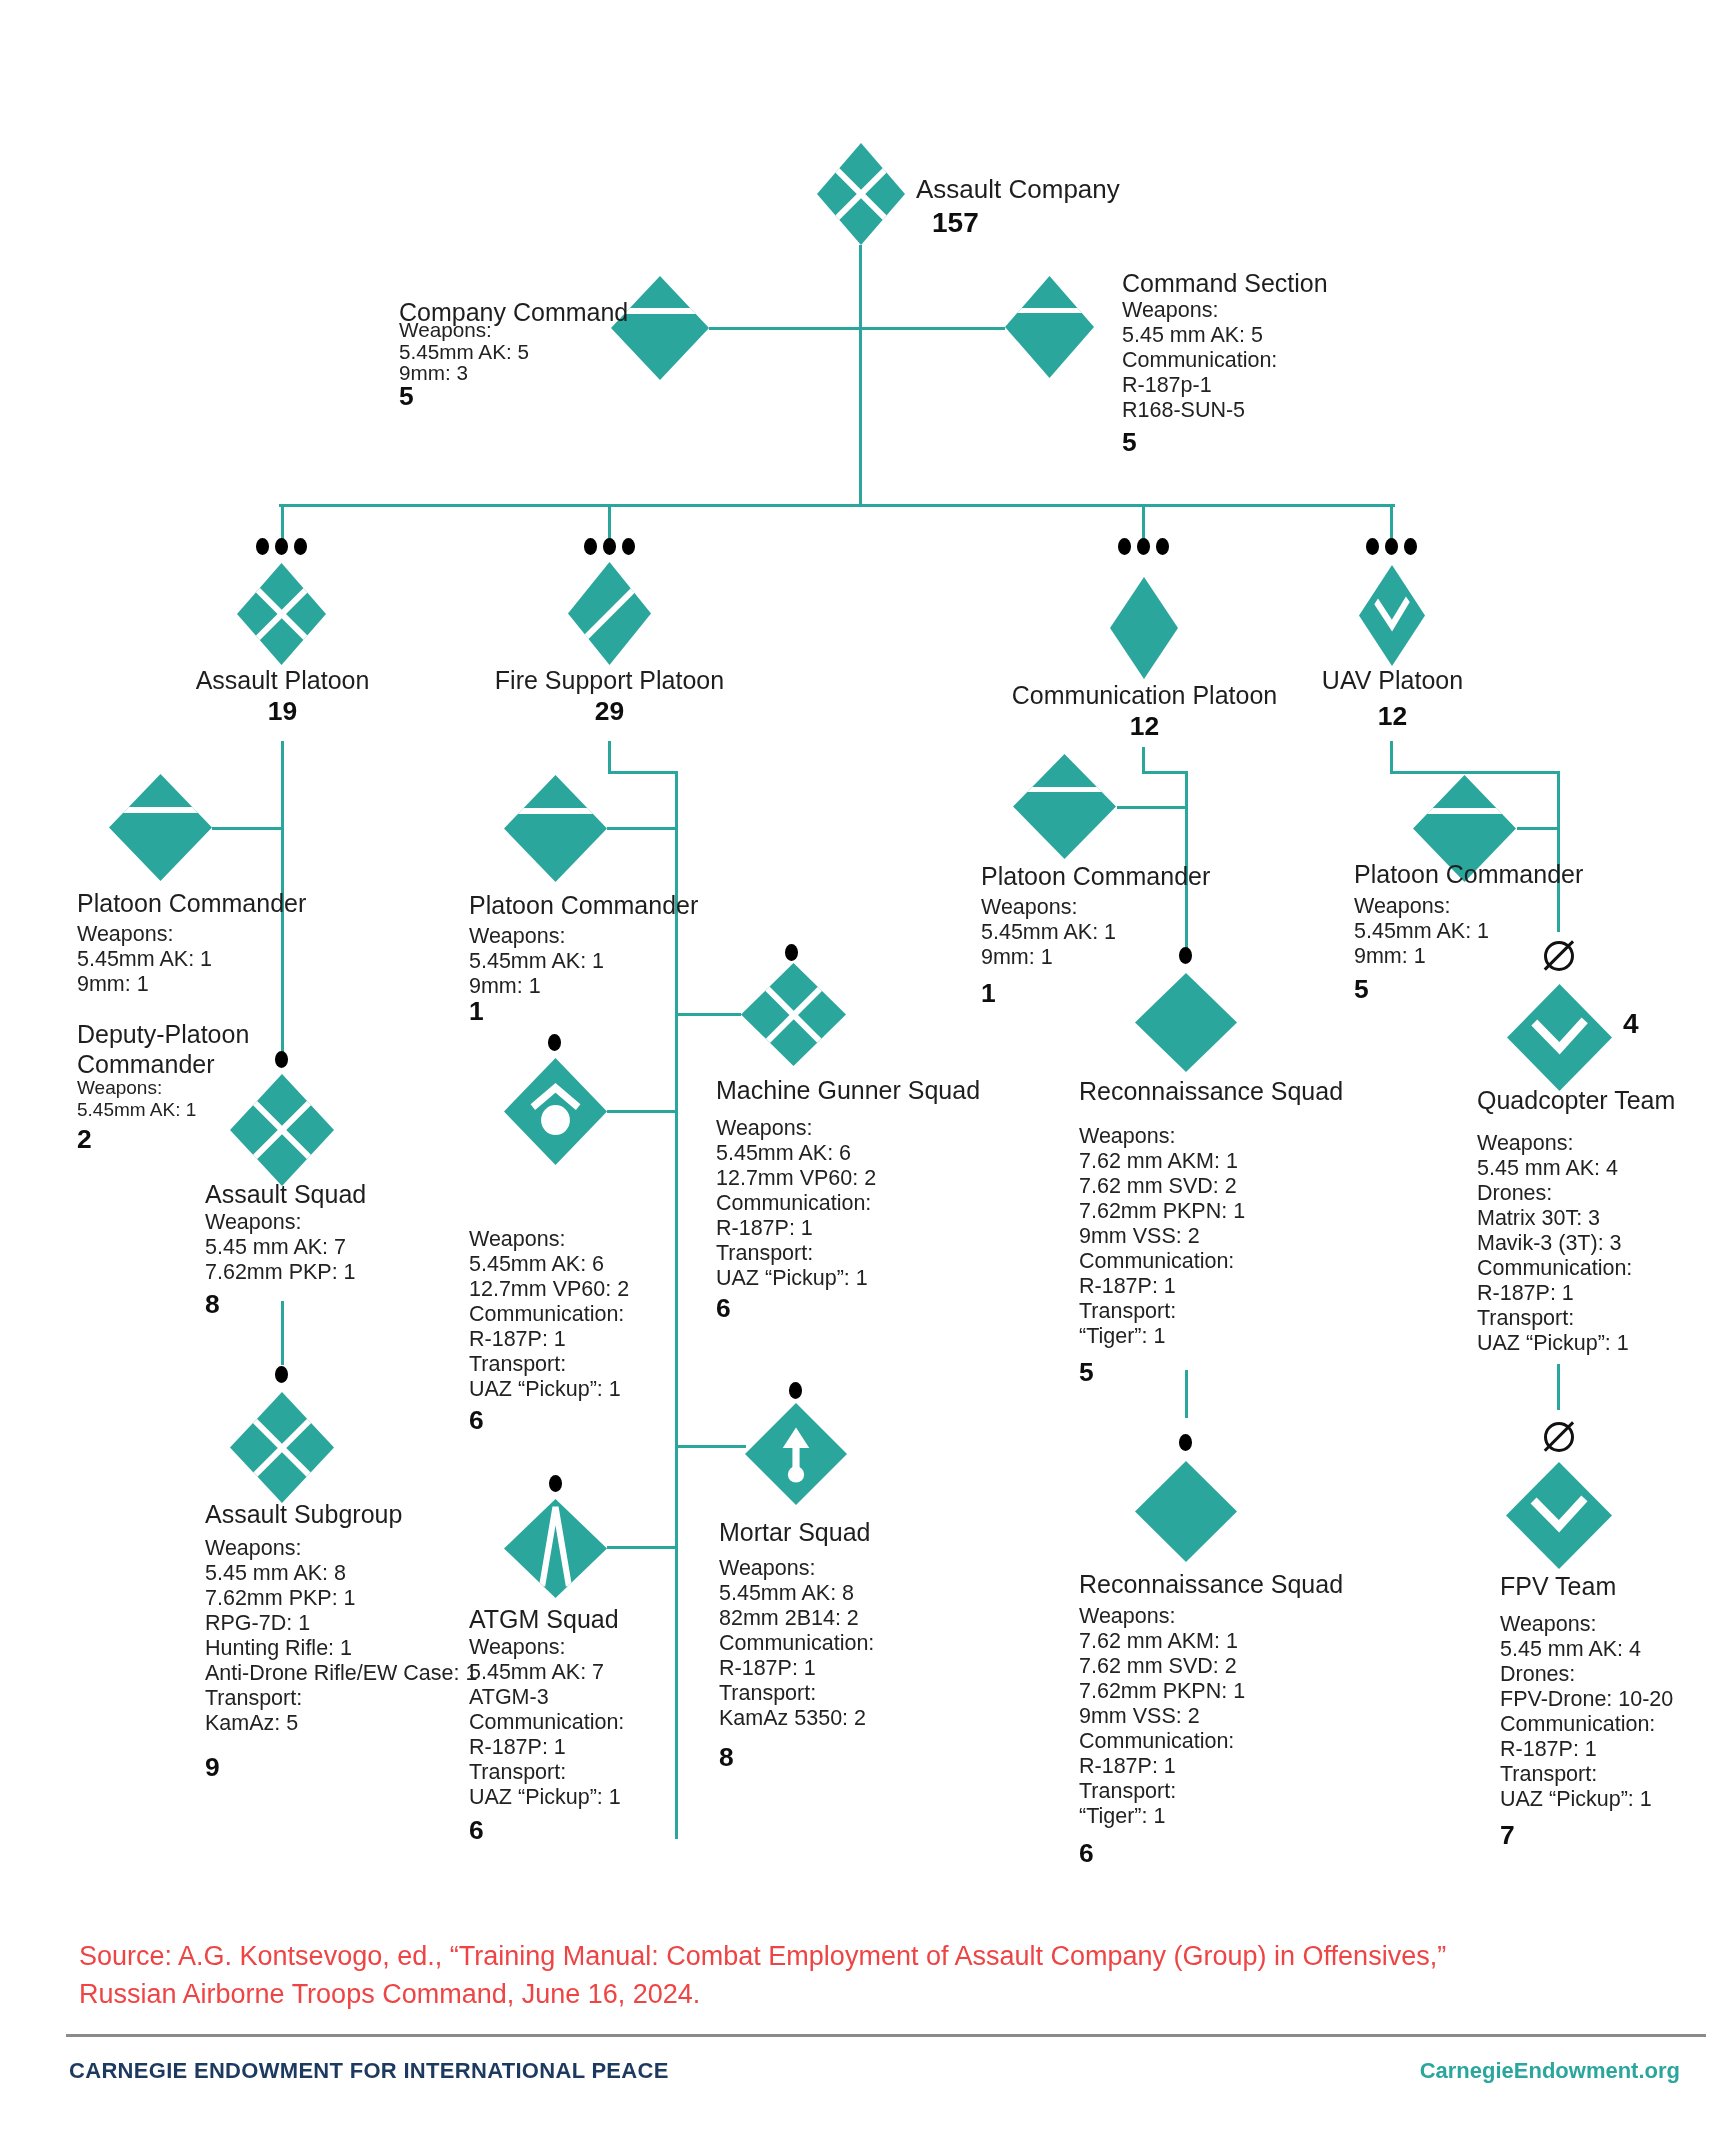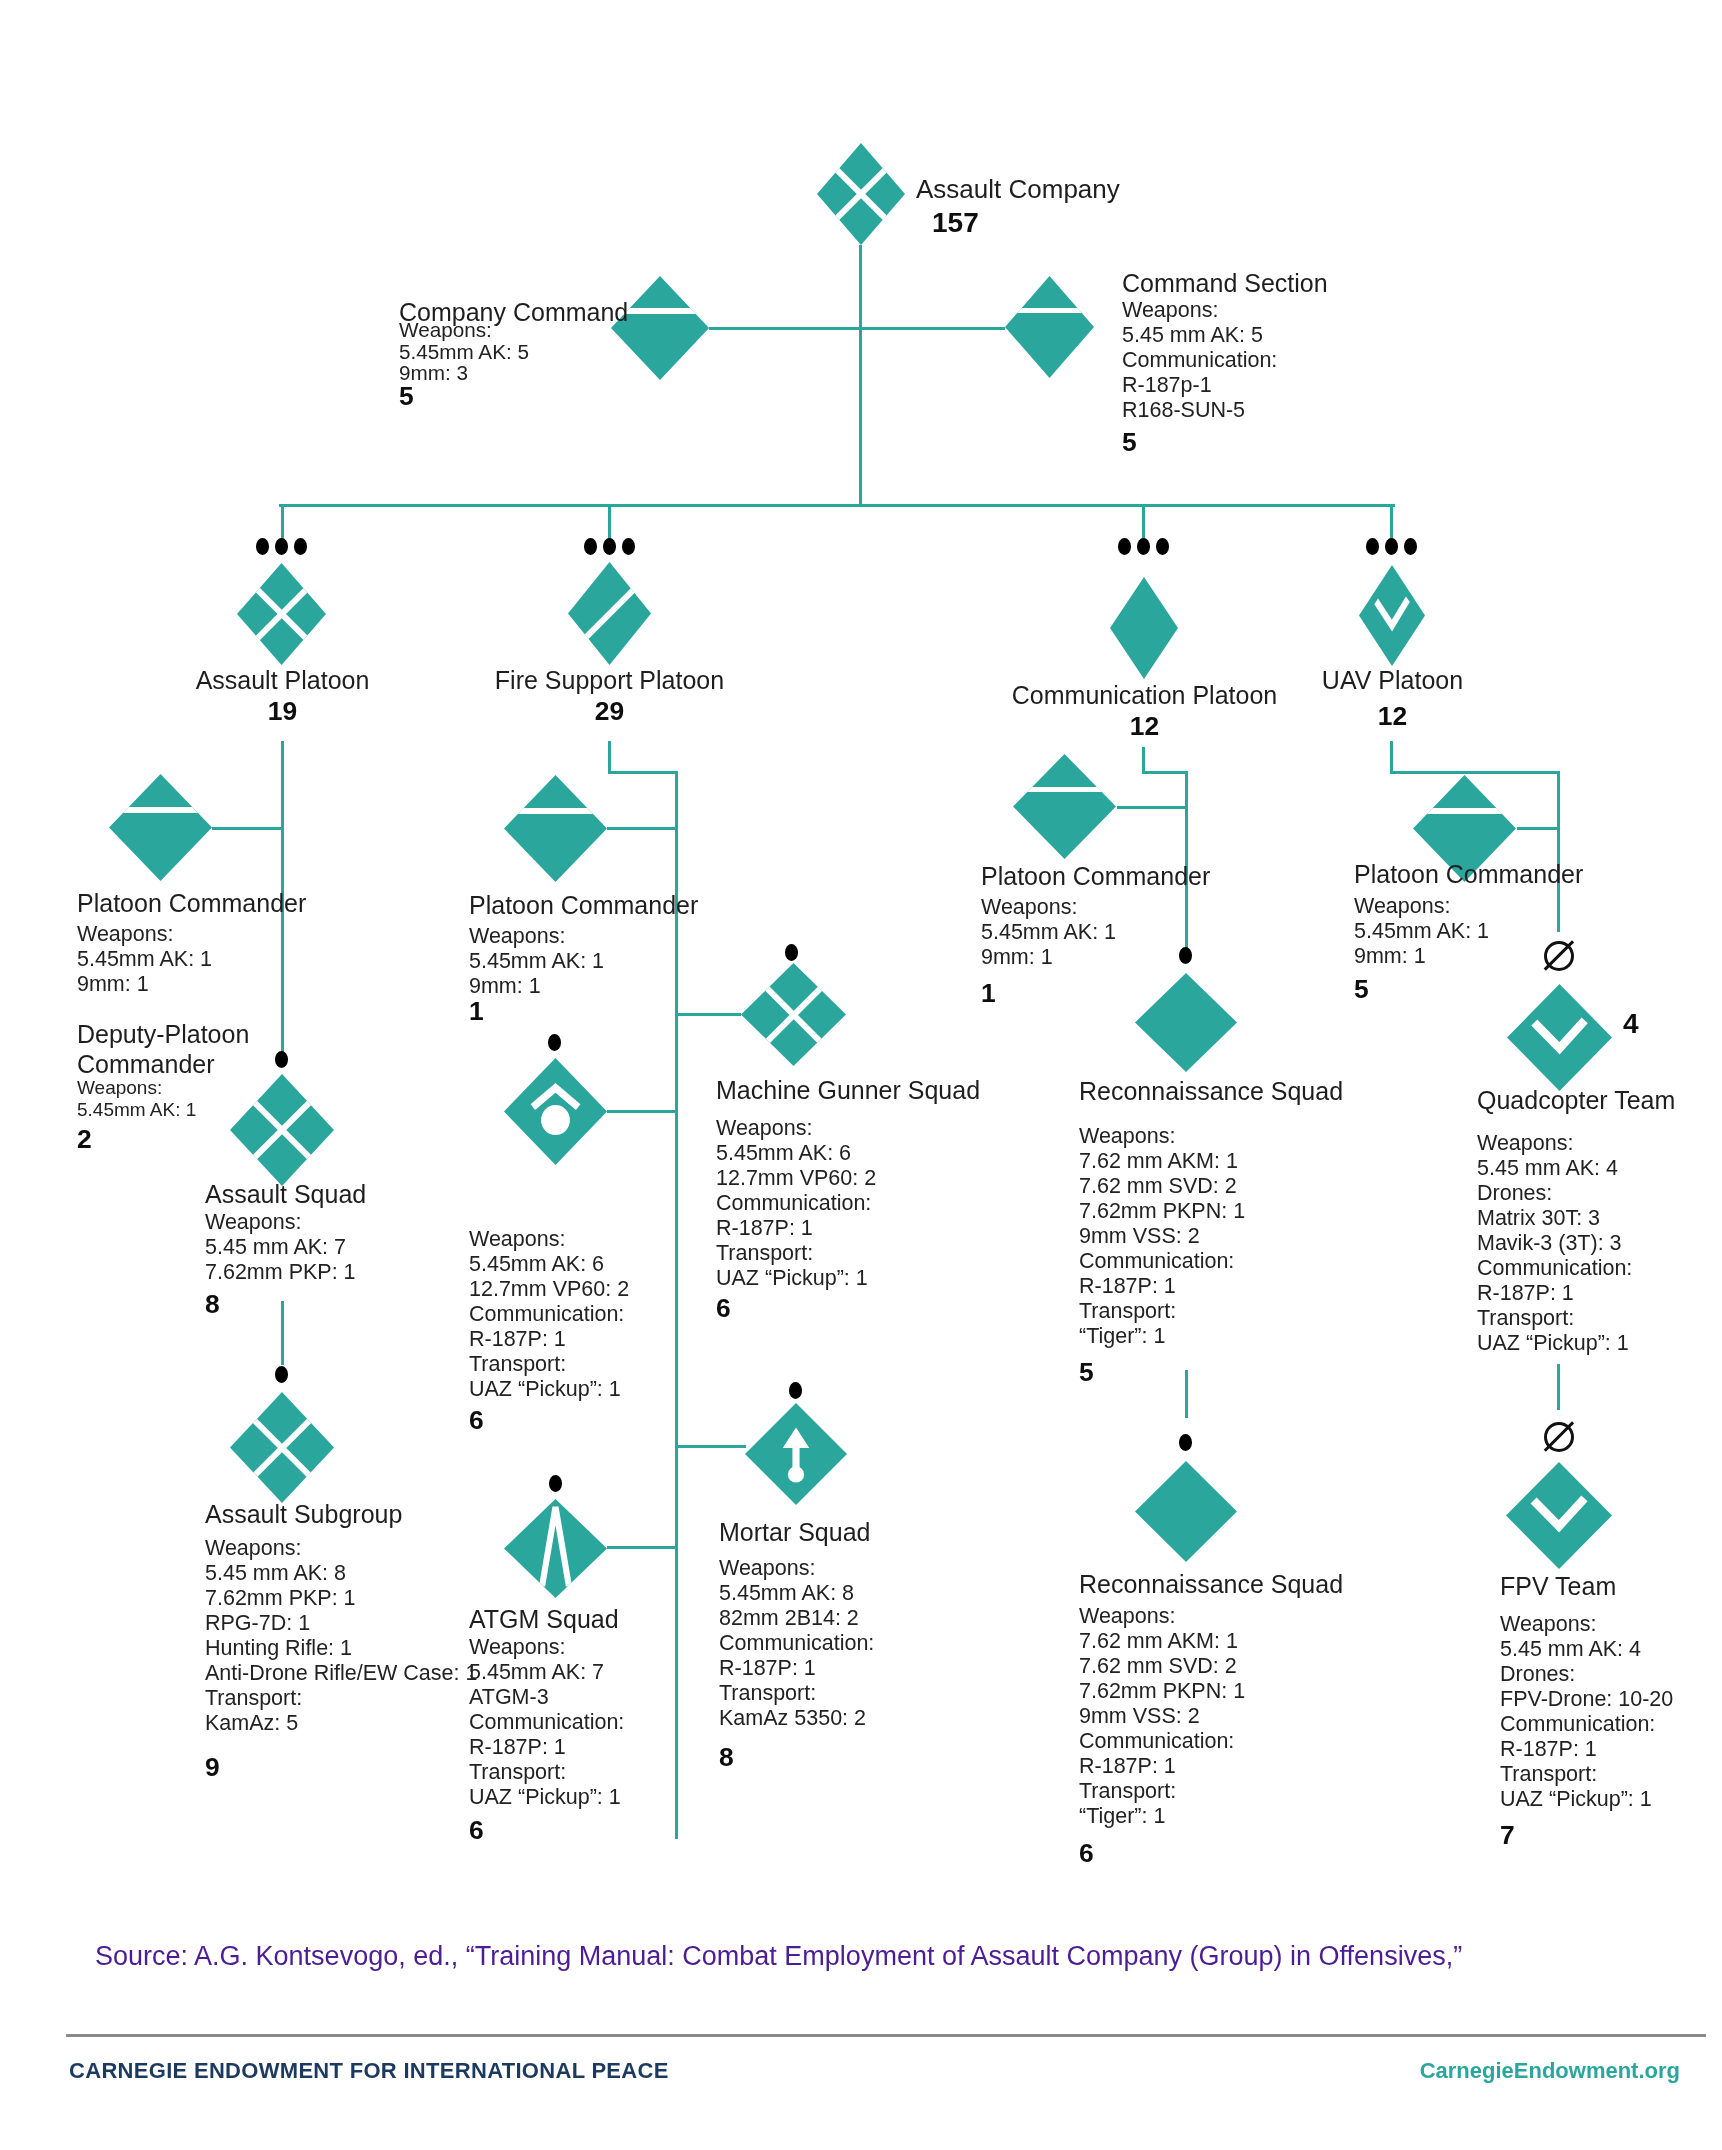--- a/index.html
+++ b/index.html
@@ -24,21 +24,21 @@
   .noicon::after{content:"";position:absolute;left:-8.3px;top:calc(50% - 1.7px);width:40px;height:3.3px;
           background:#111;transform:rotate(-45deg);}
   .lbl{position:absolute;font-size:25px;color:#1e1e1e;white-space:nowrap;}
   .lblw{position:absolute;font-size:25px;color:#1e1e1e;line-height:30px;}
   .lblc{position:absolute;font-size:25px;color:#1e1e1e;width:331px;text-align:center;}
   .det{position:absolute;font-size:21.5px;line-height:25px;color:#222;white-space:nowrap;}
   .det-sm{position:absolute;font-size:19px;line-height:21.5px;color:#222;white-space:nowrap;}
   .det-tight{line-height:21.5px;font-size:20.7px;}
   .cnt{position:absolute;font-size:26.4px;font-weight:700;color:#0e0e0e;}
   .cntc{position:absolute;font-size:26.4px;font-weight:700;color:#0e0e0e;width:331px;text-align:center;}
-  .src{position:absolute;left:79px;top:1937px;font-size:27px;line-height:38px;color:#4c1d95;margin-left:16px;}
+  .src{position:absolute;left:79px;top:1937px;font-size:27px;line-height:38px;color:#ef4444;}
   .divider{position:absolute;left:66px;top:2034px;width:1640px;height:2.5px;background:#8a8a8a;}
   .foot-l{position:absolute;left:69px;top:2058px;font-size:22px;font-weight:700;
           letter-spacing:0.3px;color:#1C3A5F;}
   .foot-r{position:absolute;right:43px;top:2058px;font-size:22px;font-weight:700;color:#2AA69D;}
 </style>
 </head>
 <body>
 
 <div class="page">
 
@@ -418,19 +418,20 @@
       <div>FPV-Drone: 10-20</div>
       <div>Communication:</div>
       <div>R-187P: 1</div>
       <div>Transport:</div>
       <div>UAZ “Pickup”: 1</div>
     </div>
   <div class="cnt" style="left:1500px;top:1820px;">7</div>
 
   <div class="src">
     <div>Source: A.G. Kontsevogo, ed., “Training Manual: Combat Employment of Assault Company (Group) in Offensives,”</div>
+    <div>Russian Airborne Troops Command, June 16, 2024.</div>
   </div>
   <div class="divider"></div>
   <div class="foot-l">CARNEGIE ENDOWMENT FOR INTERNATIONAL PEACE</div>
   <div class="foot-r">CarnegieEndowment.org</div>
 
 </div>
 
 
 </body></html>

